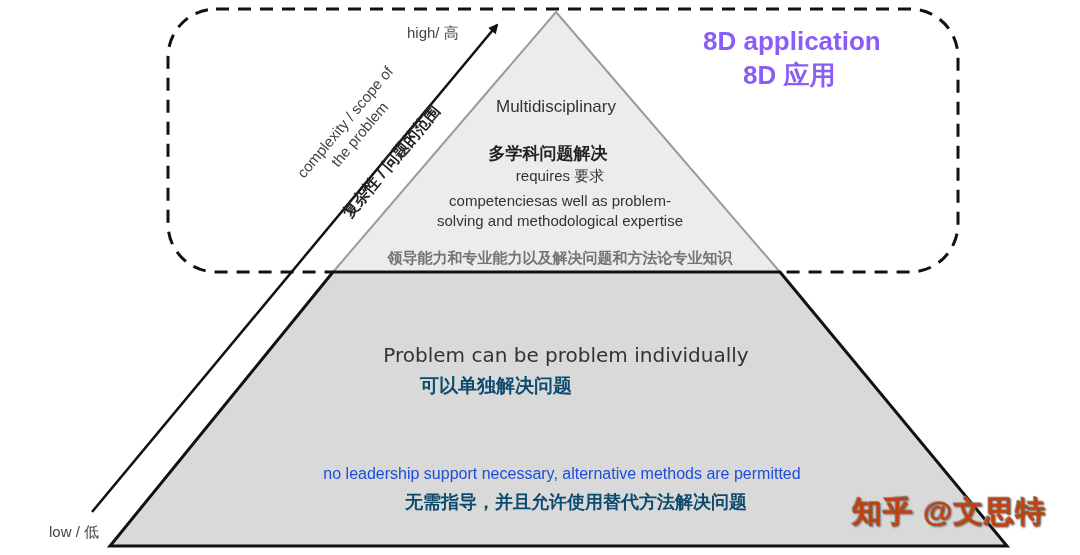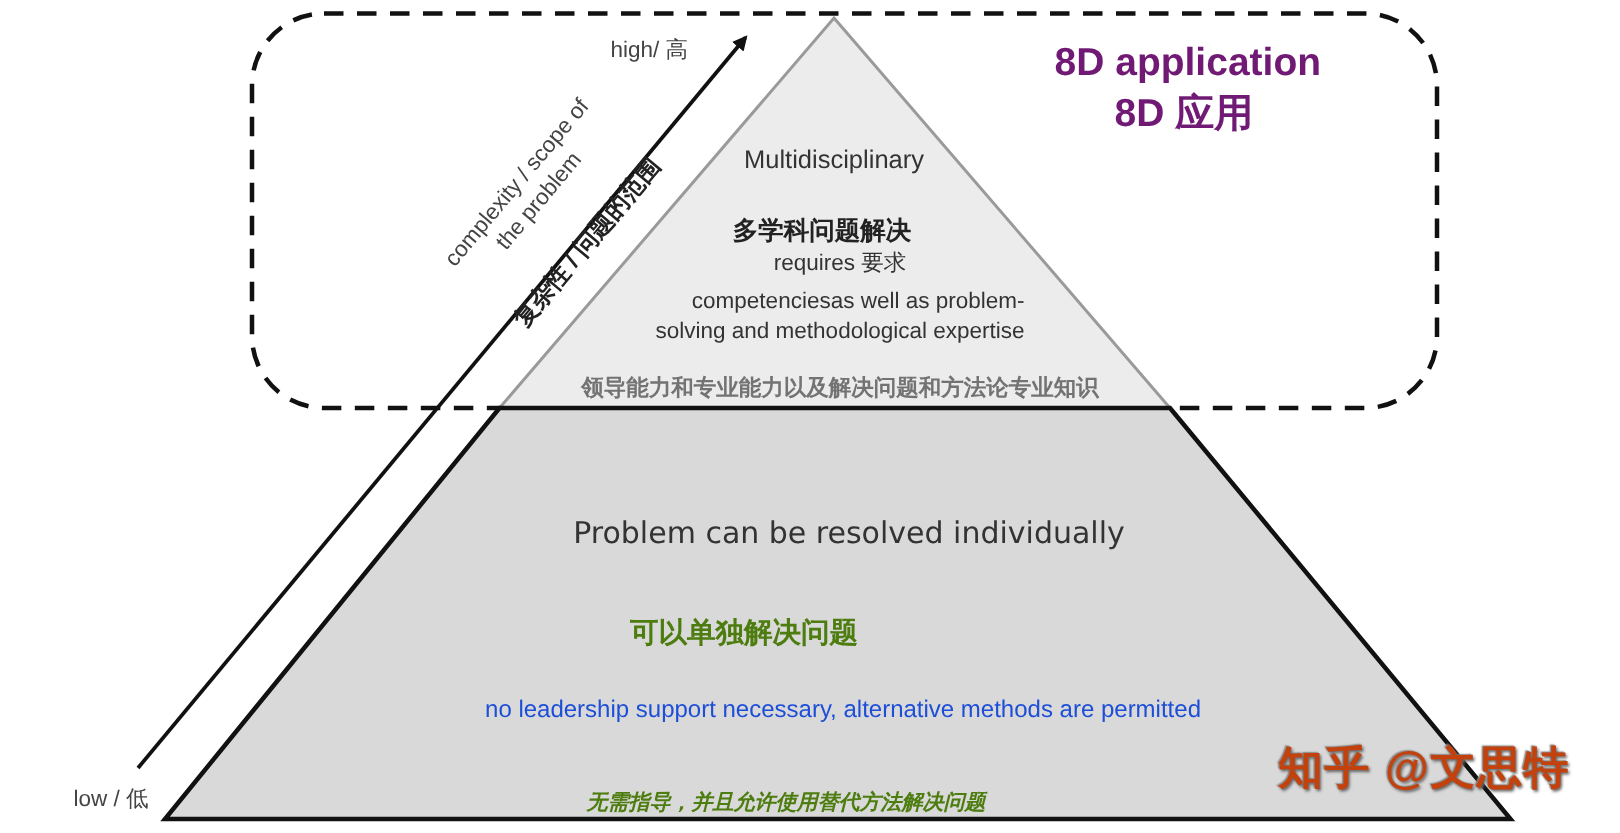--- a/index.html
+++ b/index.html
@@ -1,27 +1,27 @@
 <!DOCTYPE html>
 <html><head>
 <meta charset="utf-8">
 <style>
   html, body { margin: 0; padding: 0; background: #ffffff; }
   body { width: 1080px; height: 555px; position: relative; overflow: hidden;
          font-family: "Liberation Sans", "DejaVu Sans", sans-serif; color: #262626; }
   #diagram-svg { position: absolute; left: 0; top: 0; }
   .abs { position: absolute; white-space: nowrap; }
-  .center { transform: translateX(-50%); text-align: right; }
-  .title { color: #701a75; font-weight: bold; font-size: 26px; line-height: 34px; }
+  .center { transform: translateX(-50%); text-align: center; }
+  .title { color: #8b5cf6; font-weight: bold; font-size: 26px; line-height: 34px; }
   .top-text { font-size: 17px; line-height: 22px; color: #333; }
   .top-cn { font-size: 17px; font-weight: bold; color: #222; }
   .small { font-size: 15px; line-height: 20px; color: #333; }
   .small-cn { font-size: 15px; font-weight: bold; color: #737373; }
   .bottom-main { font-family: "DejaVu Sans", sans-serif; font-size: 20px; color: #333; }
-  .bottom-cn { font-size: 19px; font-weight: bold; color: #4d7c0f; margin-top: 36px; }
+  .bottom-cn { font-size: 19px; font-weight: bold; color: #0c4a6e; }
   .bottom-sub { font-size: 16px; color: #1d4ed8; }
   .axis-label { font-size: 15px; color: #444; }
   .rot { transform-origin: center center; transform: translate(-50%, -50%) rotate(-50deg); text-align: center; }
   .watermark { font-size: 30px; color: #c2410c; text-shadow: 1px 1px 2px #666, -1px -1px 1px #888; letter-spacing: 1px; font-weight: bold; }
 </style>
 </head>
 <body>
 
 <svg id="diagram-svg" width="1080" height="555" viewBox="0 0 1080 555">
   <defs>
@@ -55,18 +55,18 @@
   <div>Multidisciplinary</div>
 </div>
 <div class="abs center top-cn" style="left:548px; top:142px;">多学科问题解决</div>
 <div class="abs center small" style="left:560px; top:166px;">requires 要求</div>
 <div class="abs center small" style="left:560px; top:191px;">
   <div>competenciesas well as problem-</div>
   <div>solving and methodological expertise</div>
 </div>
 <div class="abs center small-cn" style="left:560px; top:249px;">领导能力和专业能力以及解决问题和方法论专业知识</div>
 
-<div class="abs center bottom-main" style="left:566px; top:343px;">Problem can be resolved individually</div>
+<div class="abs center bottom-main" style="left:566px; top:343px;">Problem can be problem individually</div>
 <div class="abs center bottom-cn" style="left:496px; top:373px;">可以单独解决问题</div>
 <div class="abs center bottom-sub" style="left:562px; top:465px;">no leadership support necessary, alternative methods are permitted</div>
-<div class="abs center bottom-cn" style="left:524px; top:490px; font-size:14px;font-style:italic;">无需指导，并且允许使用替代方法解决问题</div>
+<div class="abs center bottom-cn" style="left:576px; top:490px; font-size:18px;">无需指导，并且允许使用替代方法解决问题</div>
 
 <div class="abs watermark" style="left:852px; top:492px;">知乎 @文思特</div>
 
 </body></html>

